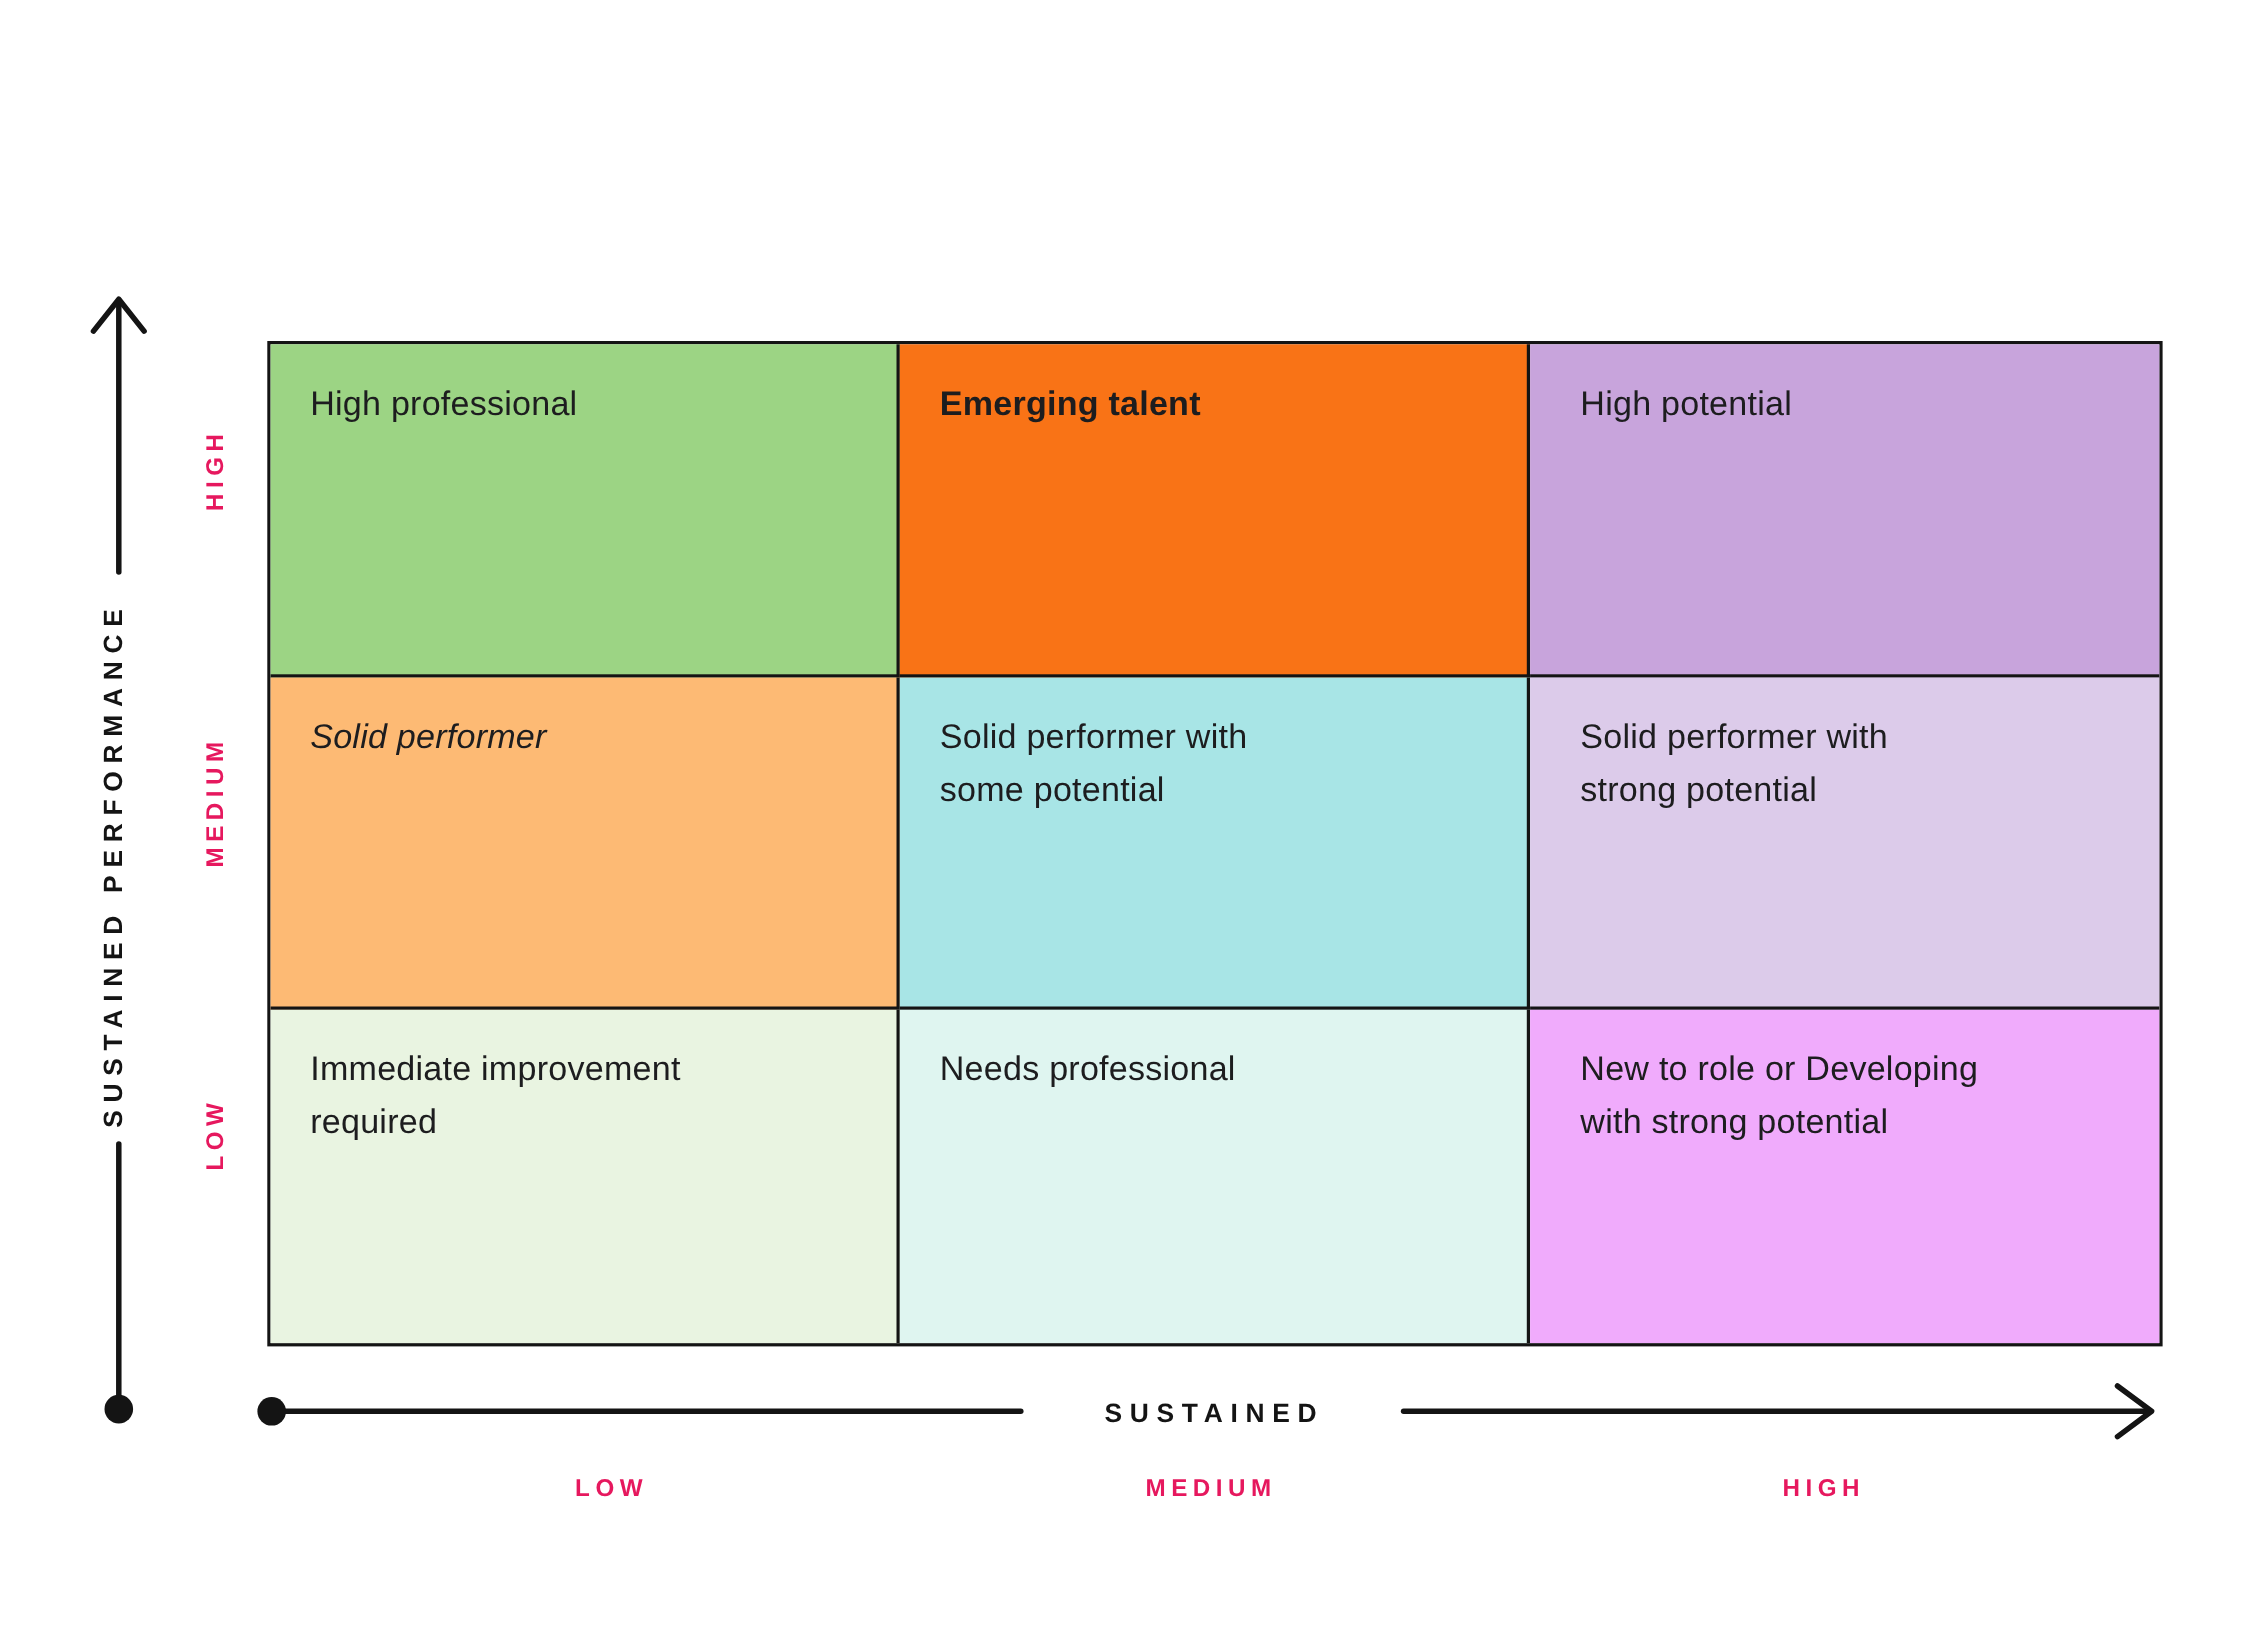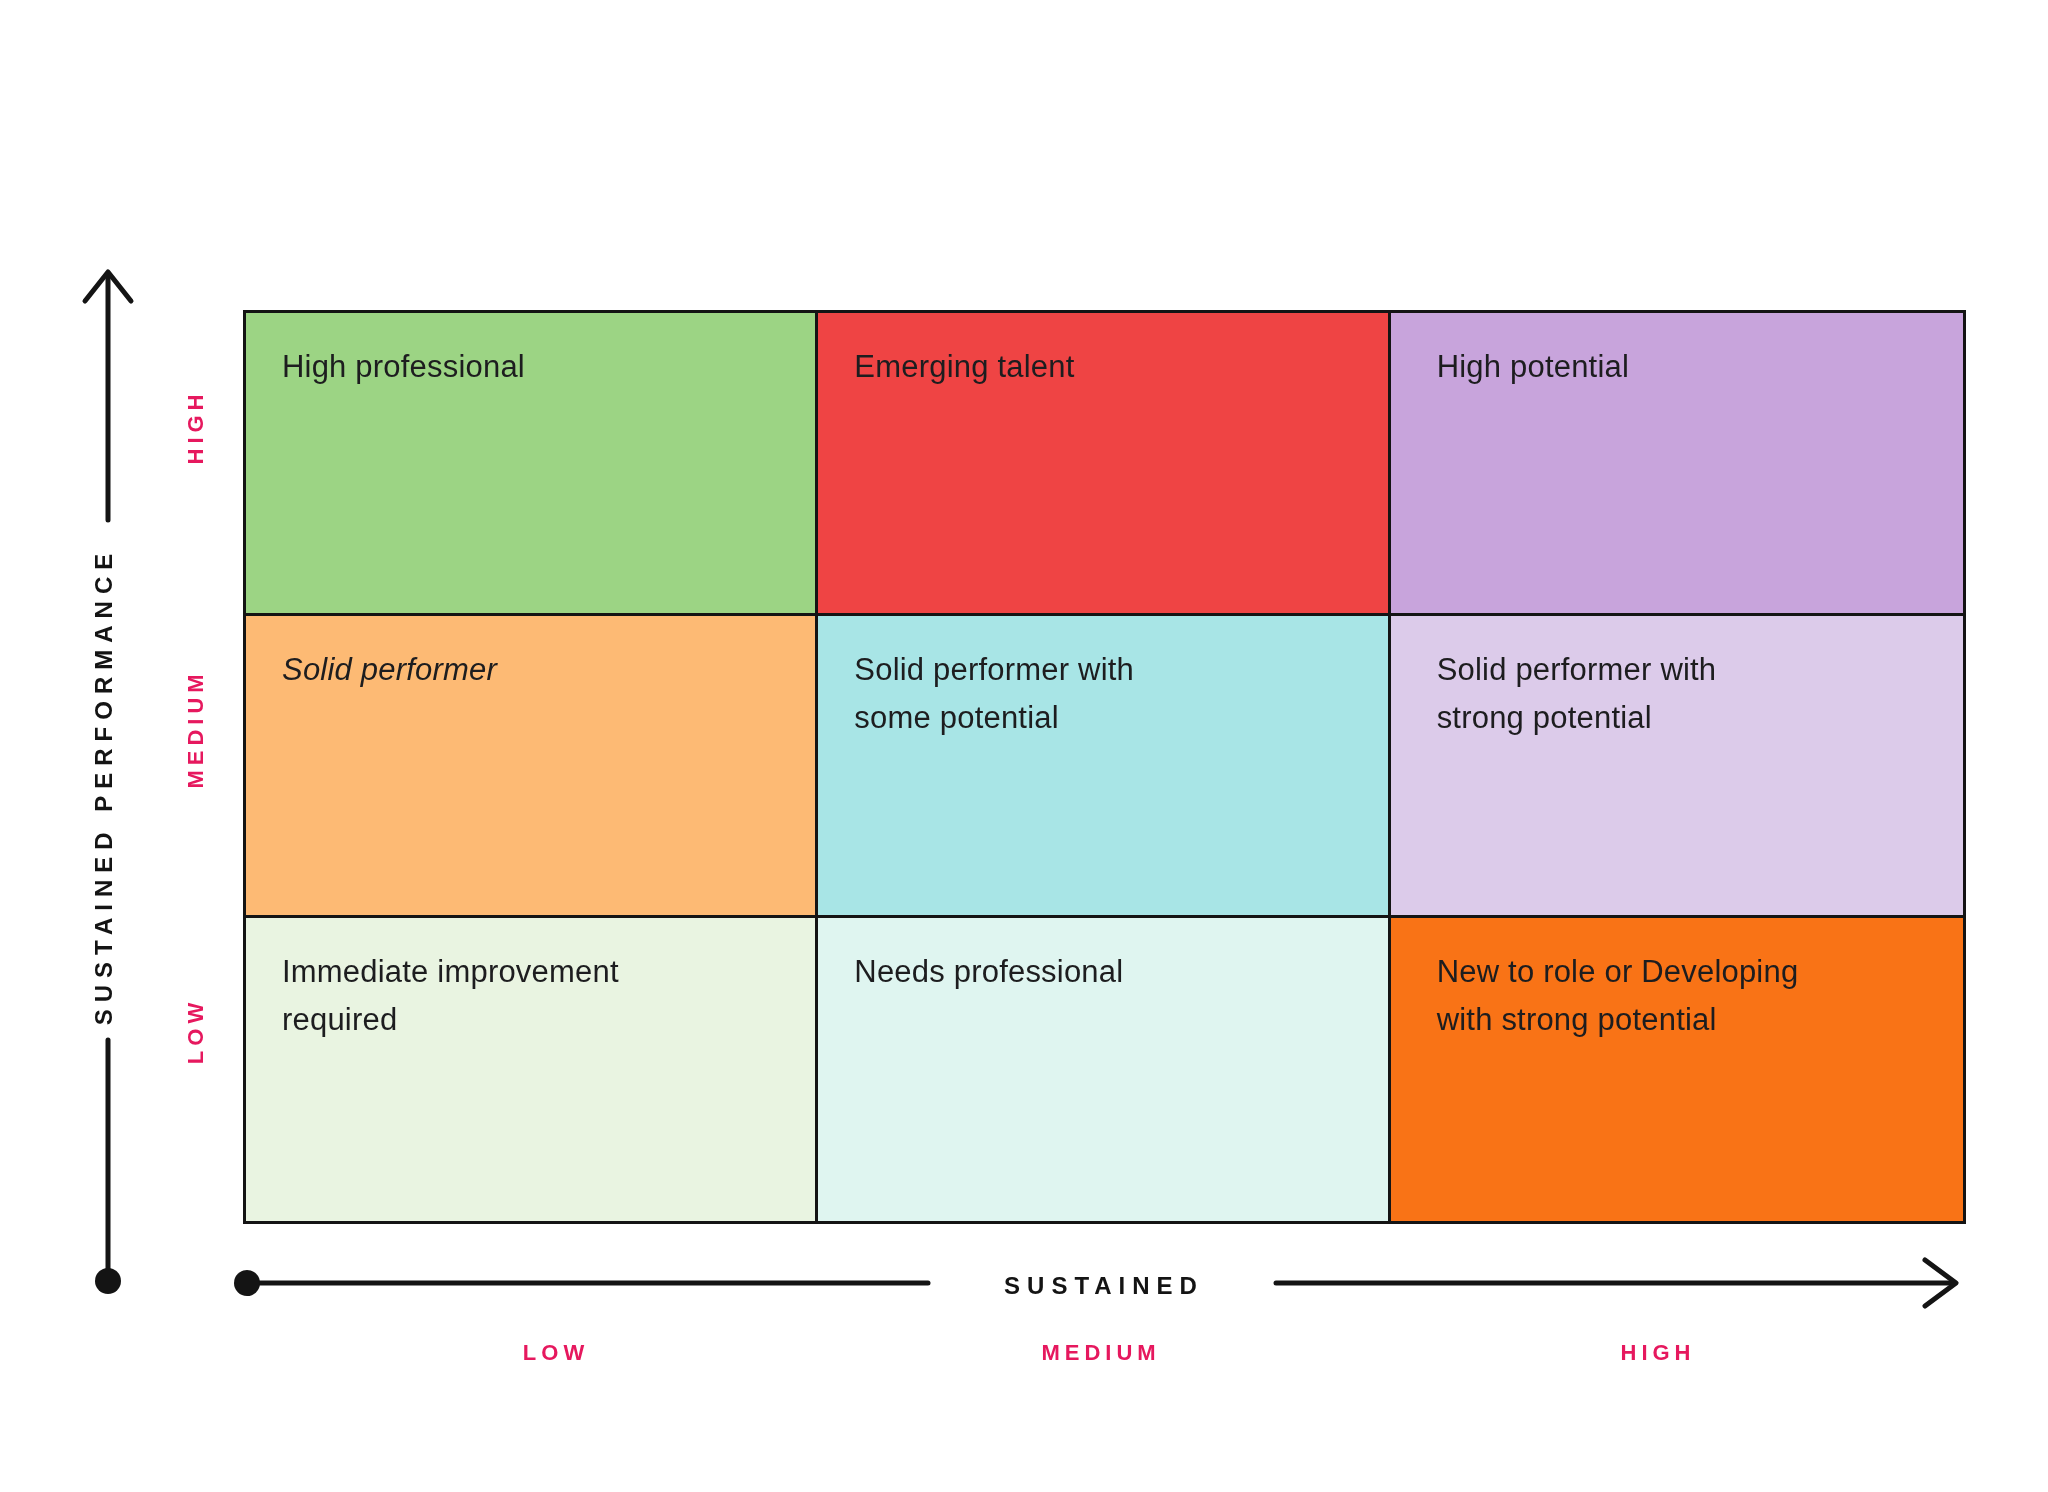--- a/index.html
+++ b/index.html
@@ -116,21 +116,21 @@
 
   <div class="axis-title vertical y-axis-title">SUSTAINED PERFORMANCE</div>
   <div class="tick vertical ytick-high">HIGH</div>
   <div class="tick vertical ytick-medium">MEDIUM</div>
   <div class="tick vertical ytick-low">LOW</div>
 
   <div class="grid">
     <div class="cell" style="background: rgb(156, 212, 132);">
       <span class="cell-label">High professional</span>
     </div>
-    <div class="cell" style="background: #ef4444;">
+    <div class="cell" style="background: #f97316; font-weight: bold;">
       <span class="cell-label">Emerging talent</span>
     </div>
     <div class="cell" style="background: rgb(200, 164, 220);">
       <span class="cell-label">High potential</span>
     </div>
     <div class="cell" style="background: #fdba74; font-style: italic;">
       <span class="cell-label">Solid performer</span>
     </div>
     <div class="cell" style="background: rgb(168, 229, 230);">
       <span class="cell-label">Solid performer with
@@ -140,21 +140,21 @@
       <span class="cell-label">Solid performer with
 strong potential</span>
     </div>
     <div class="cell" style="background: rgb(233, 244, 225);">
       <span class="cell-label">Immediate improvement
 required</span>
     </div>
     <div class="cell" style="background: rgb(223, 245, 240);">
       <span class="cell-label">Needs professional</span>
     </div>
-    <div class="cell" style="background: #f97316;">
+    <div class="cell" style="background: #f0abfc;">
       <span class="cell-label">New to role or Developing
 with strong potential</span>
     </div>
   </div>
 
   <div class="axis-title x-axis-title">SUSTAINED</div>
   <div class="tick xtick-low">LOW</div>
   <div class="tick xtick-medium">MEDIUM</div>
   <div class="tick xtick-high">HIGH</div>
 

